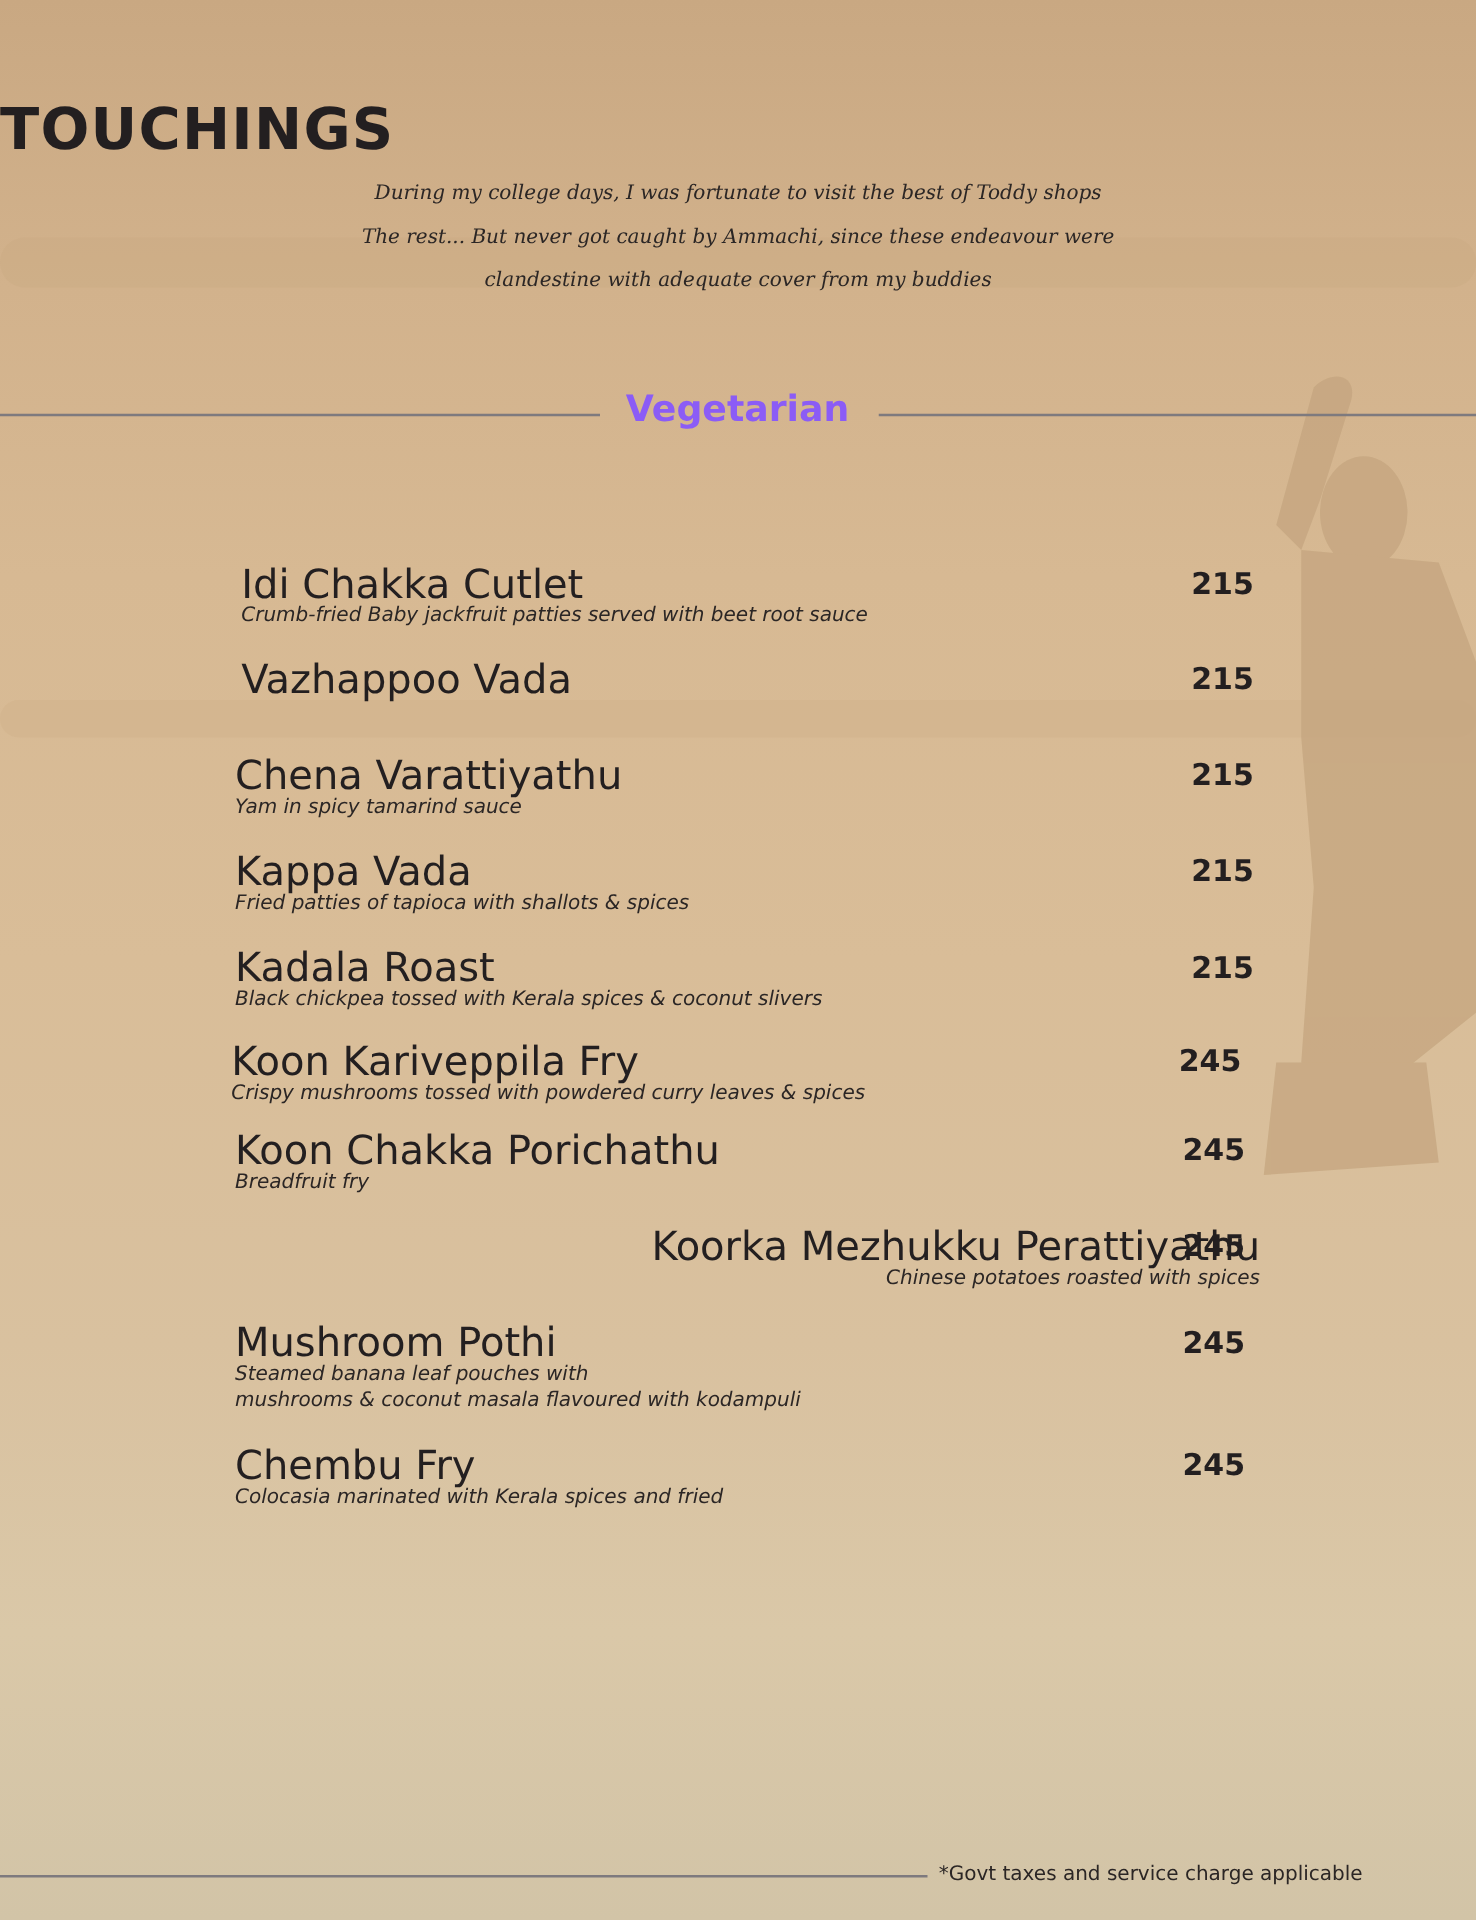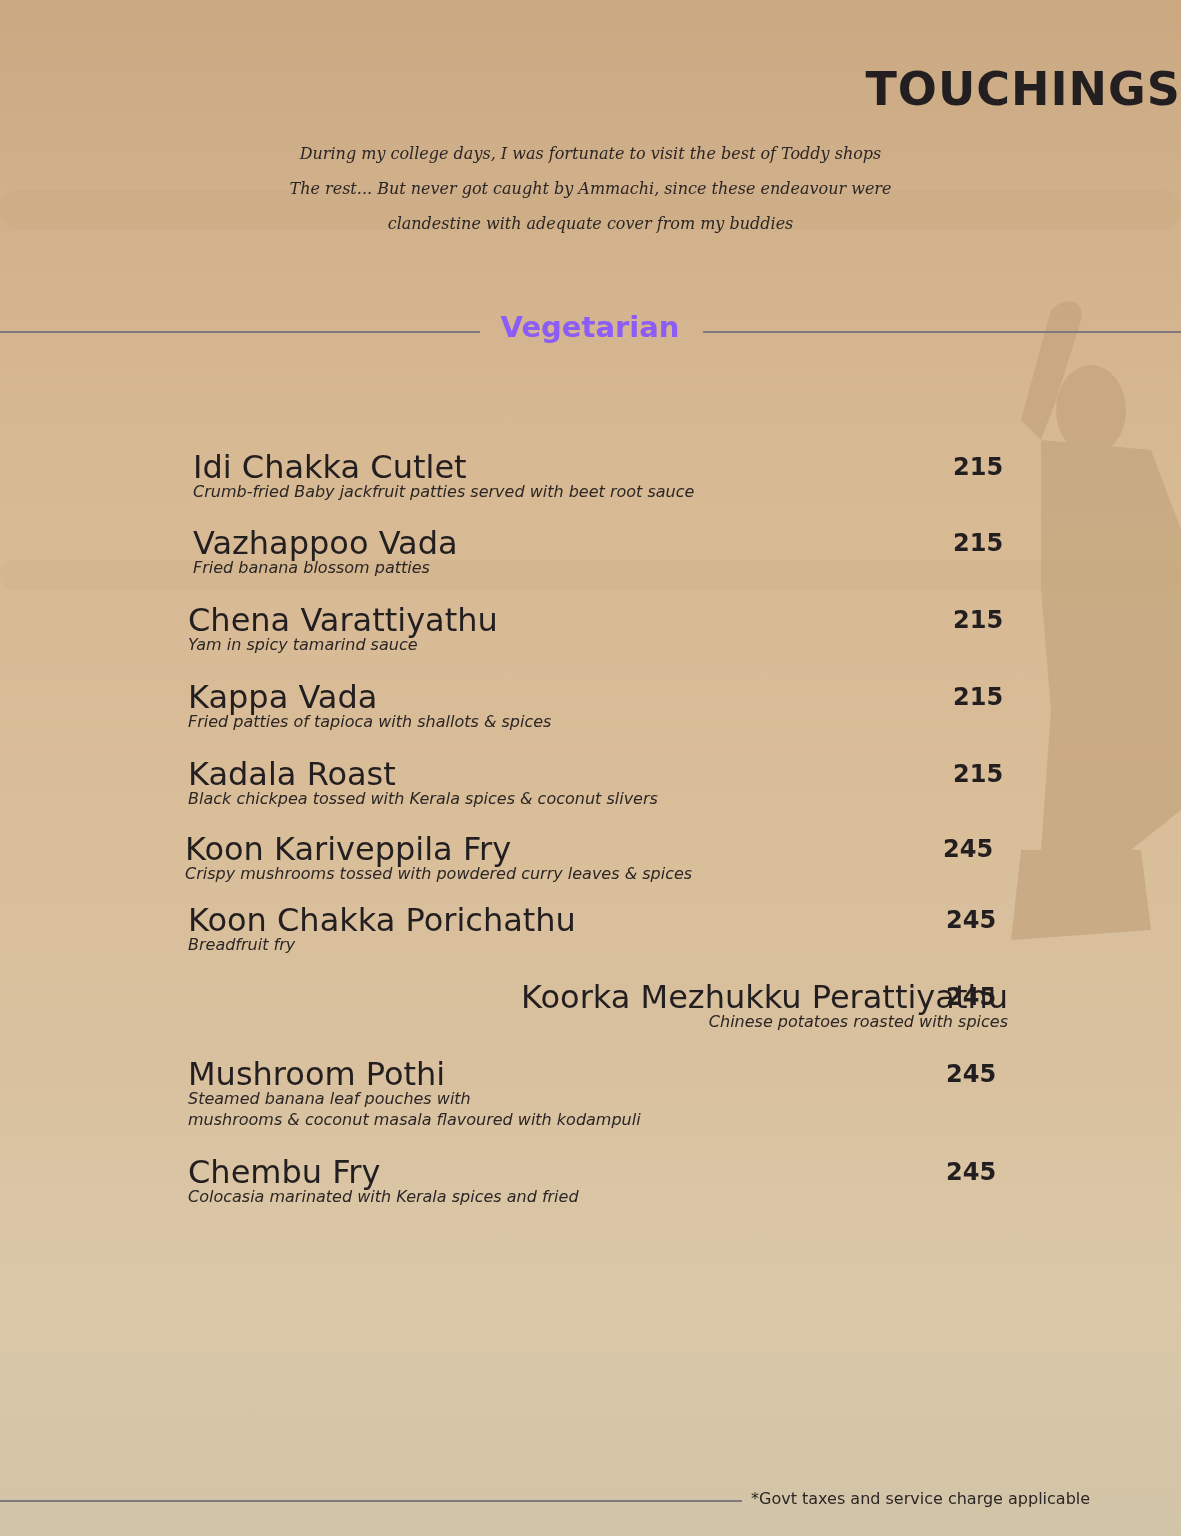--- a/index.html
+++ b/index.html
@@ -5,21 +5,21 @@
   html, body { margin: 0; padding: 0; }
   body {
     width: 1181px; height: 1536px; position: relative; overflow: hidden;
     background: linear-gradient(180deg, #c9a882 0%, #d2b28c 15%, #d7b993 30%, #d9bd98 50%, #d9c19f 70%, #dac8a8 85%, #d2c4a7 100%);
     font-family: "Liberation Sans", sans-serif;
     color: #231f20;
   }
   .bg-band { position: absolute; left: 0; width: 1181px; border-radius: 40px; opacity: .35; }
   .silhouette { position: absolute; right: 0; top: 290px; width: 200px; height: 700px; }
   .title {
-    position: absolute; top: 62px; left: 0; width: 1181px; text-align: right;
+    position: absolute; top: 76px; left: 0; width: 1181px; text-align: left;
     font-family: "DejaVu Sans", sans-serif; font-weight: bold; font-size: 46px;
     letter-spacing: 1px; color: #231f20;
   }
   .intro {
     position: absolute; top: 136px; left: 150px; width: 881px; text-align: center;
     font-family: "DejaVu Serif", serif; font-style: italic; font-size: 16px;
     line-height: 35px; color: #2b2625;
   }
   .intro div { white-space: nowrap; }
   .section-line { position: absolute; top: 331px; height: 2px; background: #7e7a7e; }
@@ -74,21 +74,20 @@
 <div class="section-line" style="left:703px;width:478px;"></div>
 
 <div>
   <div class="item" style="left:193px;top:453px;">
     <div class="item-name">Idi Chakka Cutlet</div>
     <div class="item-desc">Crumb-fried Baby jackfruit patties served with beet root sauce</div>
     <div class="item-price" style="left:760px;">215</div>
   </div>
   <div class="item" style="left:193px;top:529px;">
     <div class="item-name">Vazhappoo Vada</div>
-    <div class="item-desc">Fried banana blossom patties</div>
     <div class="item-price" style="left:760px;">215</div>
   </div>
   <div class="item" style="left:188px;top:606px;">
     <div class="item-name">Chena Varattiyathu</div>
     <div class="item-desc">Yam in spicy tamarind sauce</div>
     <div class="item-price" style="left:765px;">215</div>
   </div>
   <div class="item" style="left:188px;top:683px;">
     <div class="item-name">Kappa Vada</div>
     <div class="item-desc">Fried patties of tapioca with shallots &amp; spices</div>

